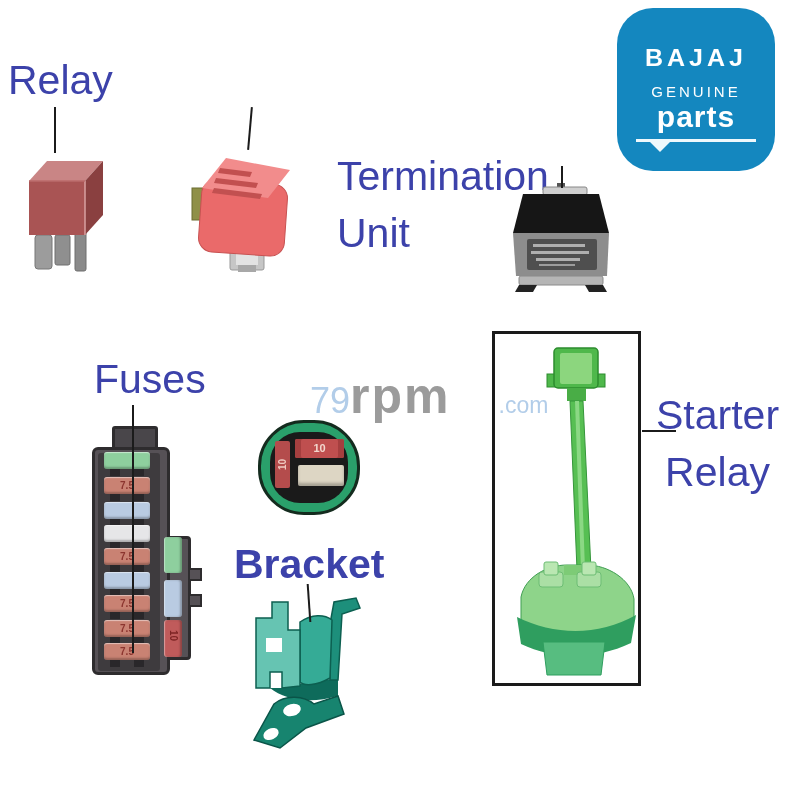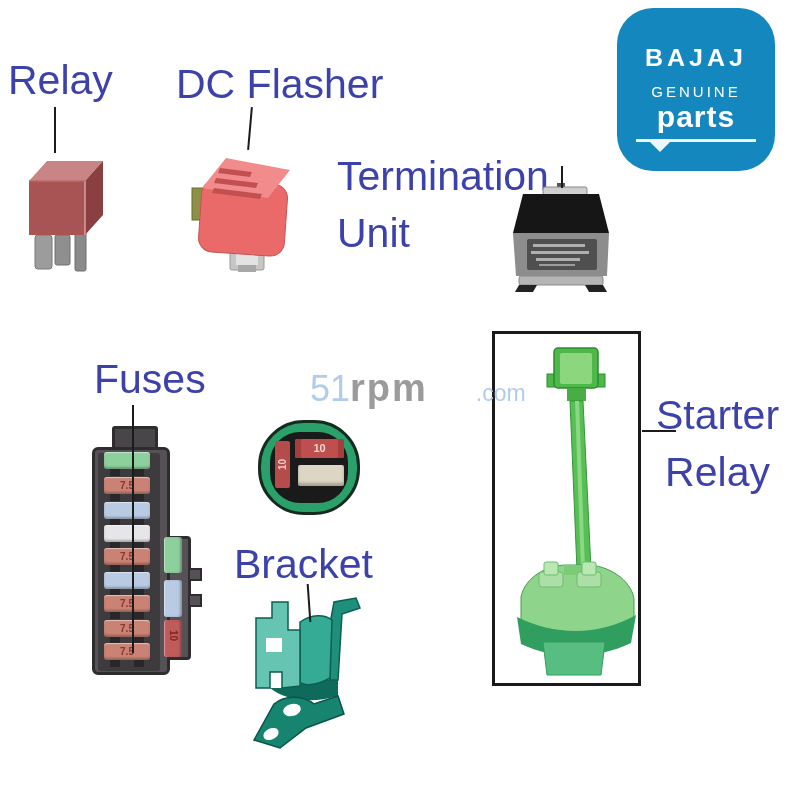--- a/index.html
+++ b/index.html
@@ -19,21 +19,21 @@
   .logo-brand{font-size:25px;font-weight:bold;letter-spacing:4px;transform:scaleY(0.92);}
   .logo-sub{font-size:15px;letter-spacing:3px;margin-top:10px;text-align:center;}
   .logo-product{font-size:30px;font-weight:bold;letter-spacing:1px;margin-top:0px;}
   .logo-rule{position:relative;width:120px;height:3px;background:#eef8fc;margin-top:5px;}
   .logo-arrow{position:absolute;left:14px;top:3px;width:0;height:0;
               border-left:10px solid transparent;border-right:10px solid transparent;
               border-top:10px solid #eef8fc;}
   
   .watermark{position:absolute;left:310px;top:367px;display:flex;align-items:baseline;z-index:2;}
   .wm-pre{font-size:36px;color:#b2cde9;}
-  .wm-name{font-size:38px;font-weight:bold;color:#9b9b9b;letter-spacing:2px;}
+  .wm-name{font-size:50px;font-weight:bold;color:#9b9b9b;letter-spacing:2px;}
   .wm-suf{font-size:23px;color:#b2cde9;margin-left:48px;}
   
   .part{position:absolute;}
   
   .fusebox{position:absolute;left:88px;top:426px;width:118px;height:252px;}
   .fb-toptab{position:absolute;left:24px;top:0px;width:46px;height:26px;background:#49464a;
              border:3px solid #2e2c2e;box-sizing:border-box;border-radius:3px;}
   .fb-ext{position:absolute;left:59px;top:110px;width:44px;height:124px;background:#565156;
           border:3px solid #2e2c2e;box-sizing:border-box;border-radius:4px;}
   .fb-tab{position:absolute;width:14px;height:13px;background:#565156;border:2px solid #2e2c2e;
@@ -70,27 +70,26 @@
   
   .starter-box{position:absolute;left:492px;top:331px;width:149px;height:355px;
                border:3px solid #1a1a1a;box-sizing:border-box;background:#ffffff;}
 </style>
 </head>
 <body>
 
 <div class="canvas">
 
   <div class="lbl" style="left:8px;top:57px;">Relay</div>
-  <div class="lbl" style="left:176px;top:61px;">DC Flasher</div>
   <div class="lbl two" style="left:337px;top:148px;">
     <div>Termination</div>
     <div>Unit</div>
   </div>
   <div class="lbl" style="left:94px;top:356px;">Fuses</div>
-  <div class="lbl" style="left:234px;top:541px;">Bracket</div>
+  <div class="lbl" style="left:234px;top:541px;font-weight:bold;">Bracket</div>
   <div class="lbl two" style="left:656px;top:387px;text-align:center;">
     <div>Starter</div>
     <div>Relay</div>
   </div>
 
   <div class="pline pl-v" style="left:54px;top:107px;height:46px;"></div>
   <div class="pline pl-v" style="left:249px;top:107px;height:43px;transform:rotate(5deg);"></div>
   <div class="pline pl-v" style="left:561px;top:166px;height:22px;"></div>
   <div class="pline pl-v" style="left:132px;top:405px;height:248px;"></div>
   <div class="pline pl-v" style="left:308px;top:584px;height:38px;transform:rotate(-4deg);"></div>
@@ -99,21 +98,21 @@
   <div class="logo">
     <div class="logo-brand">BAJAJ</div>
     <div class="logo-sub">GENUINE</div>
     <div class="logo-product">parts</div>
     <div class="logo-rule">
         <span class="logo-arrow"></span>
       </div>
   </div>
 
   <div class="watermark">
-    <span class="wm-pre">51</span>
+    <span class="wm-pre">79</span>
       <span class="wm-name">rpm</span>
       <span class="wm-suf">.com</span>
   </div>
 
   <div class="part" style="left:25px;top:147px;width:85px;height:130px;">
     <svg width="85" height="130" viewBox="0 0 85 130">
       <rect x="10" y="88" width="17" height="34" rx="3" fill="#9c9c9c" stroke="#777" stroke-width="1"></rect>
       <rect x="30" y="88" width="15" height="30" rx="2" fill="#8f8f8f" stroke="#6f6f6f" stroke-width="1"></rect>
       <rect x="50" y="84" width="11" height="40" rx="2" fill="#8a8a8a" stroke="#6f6f6f" stroke-width="1"></rect>
       <polygon points="4,34 22,14 78,14 60,34" fill="#c98585"></polygon>

